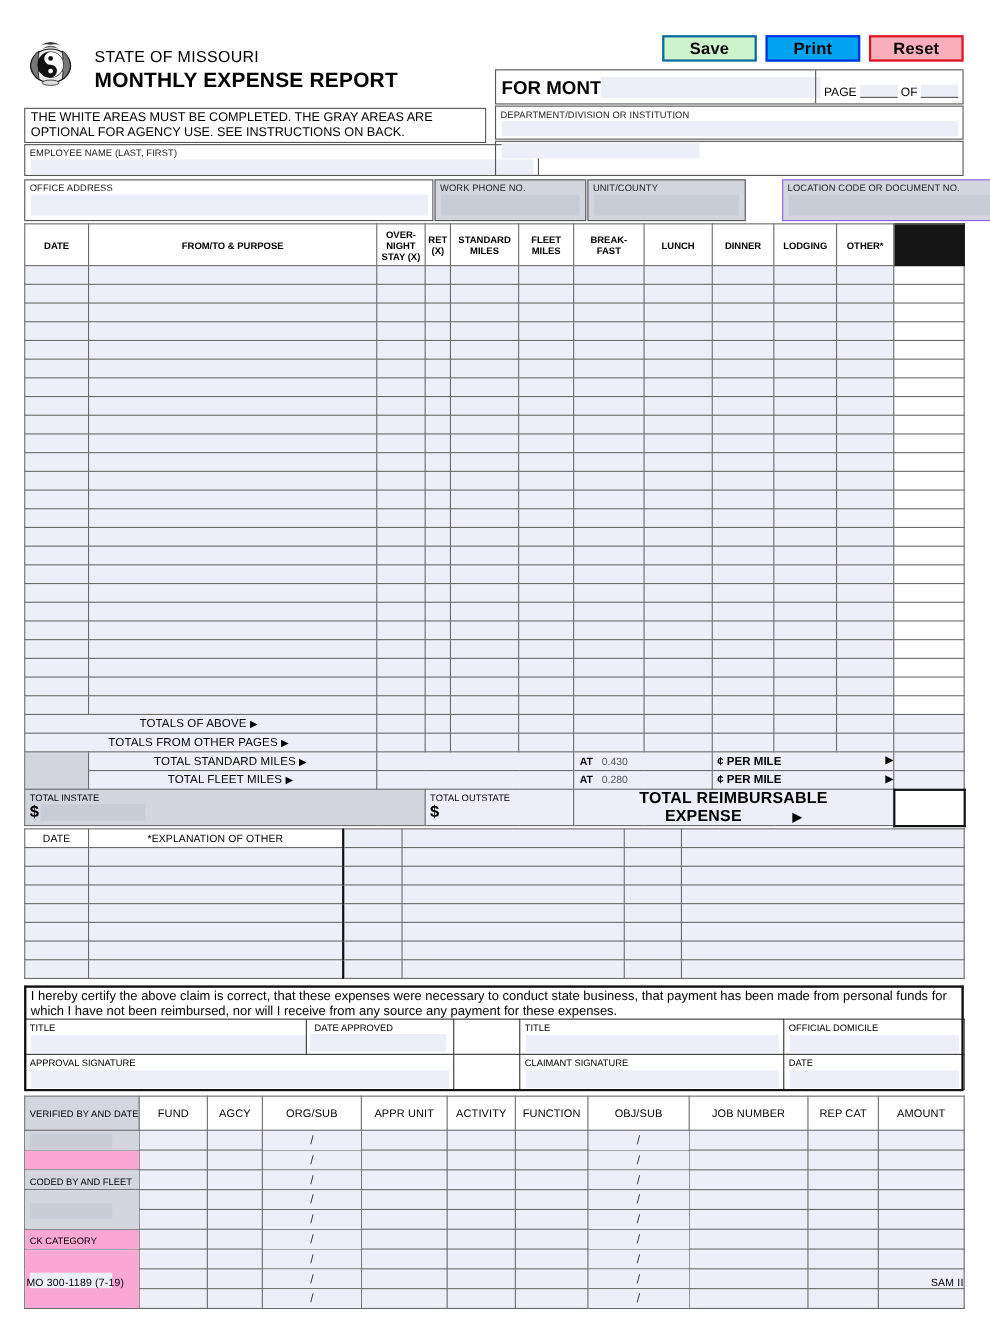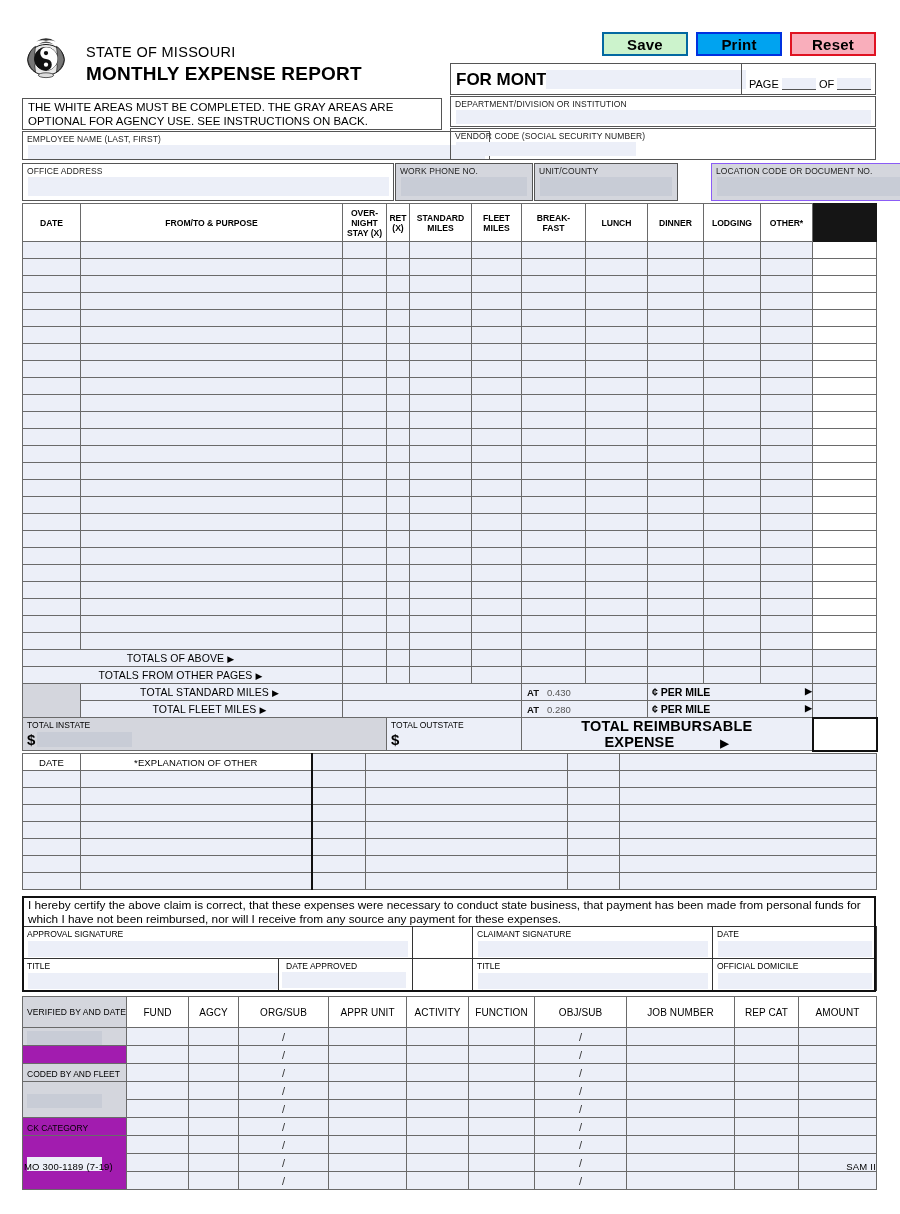--- a/index.html
+++ b/index.html
@@ -118,21 +118,21 @@
   .sigtbl .slbl { font-size:8.5px; display:block; padding:2px 0 0 4px; }
   .sigtbl .sinp { display:block; height:14px; margin:2px 4px 0 5px; background:#eceff8; }
   .outerthick { position:absolute; left:22px; top:896px; width:854px; height:96px; border:2px solid #111; pointer-events:none; }
 
   
   .atbl { position:absolute; left:22px; top:996px; width:854px; border-collapse:collapse; table-layout:fixed; }
   .atbl td, .atbl th { border:1px solid #6a6a6a; padding:0; height:18px; }
   .atbl thead th { font-size:10px; font-weight:normal; text-align:center; background:#fff; letter-spacing:.1px; height:31px; }
   .atbl tbody td { background:#eceff8; }
   .atbl td.lcell { background:#d4d6dd; position:relative; }
-  .atbl td.lcell.white { background:#a21caf; }
+  .atbl td.lcell.white { background:#f9a8d4; }
   .atbl td.lcell .llbl { font-size:8.5px; display:block; padding:2px 0 0 4px; }
   .atbl td.lcell .linp { display:block; height:14px; margin:2px 24px 0 4px; background:#c8ccd6; }
   .atbl td.lcell.white .linp { background:#eceff8; }
   .atbl td.sl { position:relative; }
   .atbl td.sl::after {
     content:"/"; position:absolute; left:50%; top:50%; transform:translate(-50%,-50%);
     font-size:11px; color:#333;
   }
 
   
@@ -189,21 +189,20 @@
       <i></i>
     </span>
   </div>
 
   <div class="deptdiv">
     <span class="lbl">DEPARTMENT/DIVISION OR INSTITUTION</span>
     <span class="inp"></span>
   </div>
 
   <div class="vendor">
-    <span class="lbl">VENDOR CODE (SOCIAL SECURITY NUMBER)</span>
     <span class="inp" style="width:180px;margin-right:0"></span>
   </div>
 
   <div class="workph">
     <span class="lbl">WORK PHONE NO.</span>
     <span class="gi" style="height:19px"></span>
   </div>
   <div class="unitcty">
     <span class="lbl">UNIT/COUNTY</span>
     <span class="gi" style="height:19px"></span>
@@ -721,49 +720,49 @@
   <div class="cert">I hereby certify the above claim is correct, that these expenses were necessary to conduct state business, that payment has been made from personal funds for which I have not been reimbursed, nor will I receive from any source any payment for these expenses.</div>
   <table class="sigtbl">
     <colgroup>
         <col style="width:390px">
         <col style="width:60px">
         <col style="width:240px">
         <col style="width:164px">
       </colgroup>
     <tbody>
       <tr>
-        <td>
-          <span class="slbl">APPROVAL SIGNATURE</span>
-          <span class="sinp" style="height:16px"></span>
-        </td>
-        <td></td>
-        <td>
-          <span class="slbl">CLAIMANT SIGNATURE</span>
-          <span class="sinp" style="height:16px"></span>
-        </td>
-        <td>
-          <span class="slbl">DATE</span>
-          <span class="sinp" style="height:16px"></span>
-        </td>
-      </tr>
-      <tr>
         <td style="position:relative">
           <span class="slbl">TITLE</span>
           <span class="sinp" style="height:16px;margin-right:134px"></span>
           <span style="position:absolute;left:255px;top:0;bottom:0;width:1px;background:#333"></span>
           <span class="slbl" style="position:absolute;left:259px;top:0">DATE APPROVED</span>
           <span class="sinp" style="position:absolute;left:259px;top:13px;width:124px;height:16px;margin:0"></span>
         </td>
         <td></td>
         <td>
           <span class="slbl">TITLE</span>
           <span class="sinp" style="height:16px"></span>
         </td>
         <td>
           <span class="slbl">OFFICIAL DOMICILE</span>
+          <span class="sinp" style="height:16px"></span>
+        </td>
+      </tr>
+      <tr>
+        <td>
+          <span class="slbl">APPROVAL SIGNATURE</span>
+          <span class="sinp" style="height:16px"></span>
+        </td>
+        <td></td>
+        <td>
+          <span class="slbl">CLAIMANT SIGNATURE</span>
+          <span class="sinp" style="height:16px"></span>
+        </td>
+        <td>
+          <span class="slbl">DATE</span>
           <span class="sinp" style="height:16px"></span>
         </td>
       </tr>
     </tbody>
   </table>
   <div class="outerthick"></div>
 
   <table class="atbl">
     <colgroup>
       <col style="width:104px">

